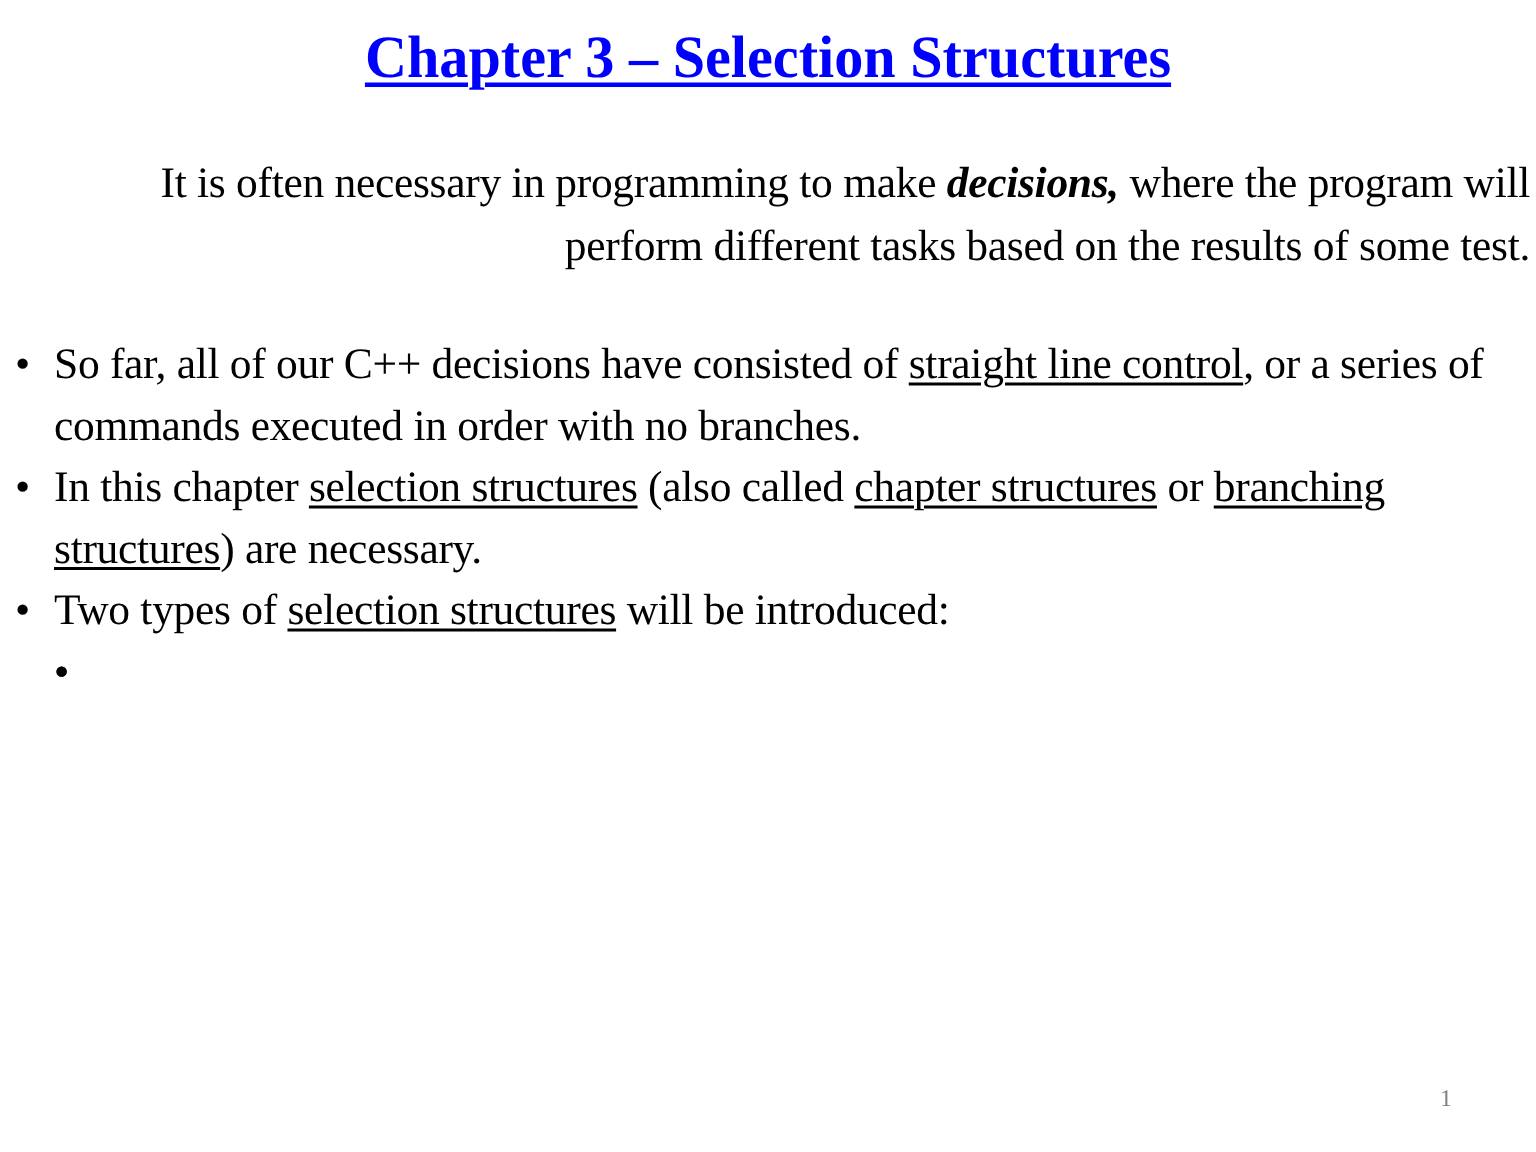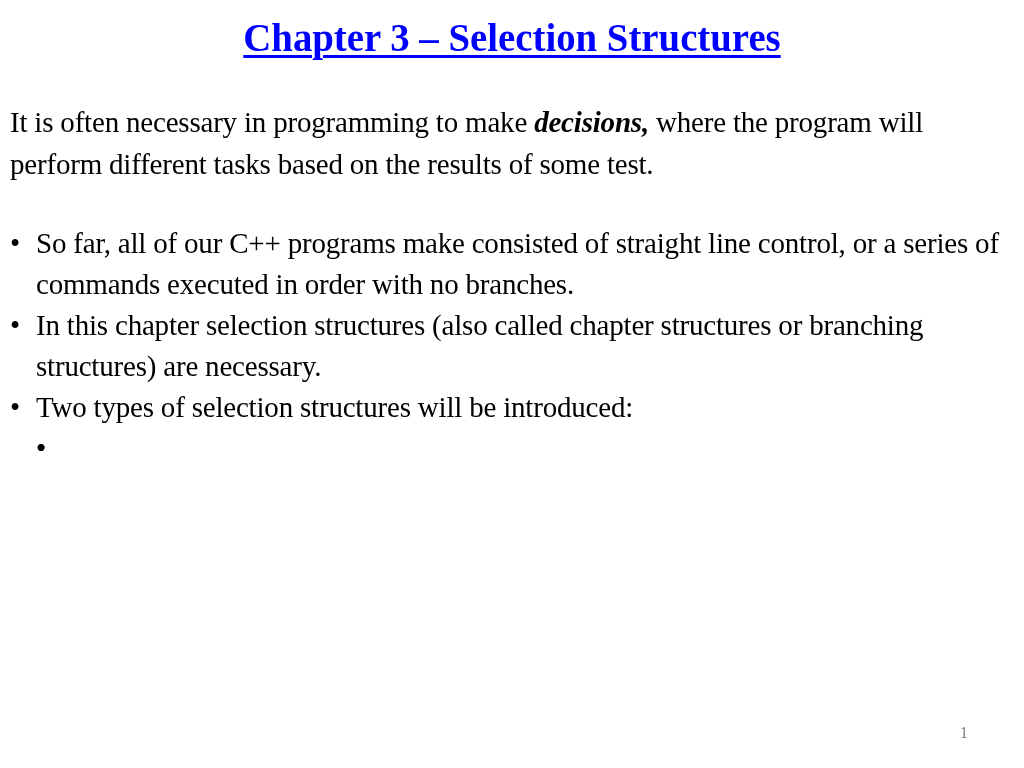--- a/index.html
+++ b/index.html
@@ -74,45 +74,46 @@
     }
     .sub li {
       padding-left: 52px;
       position: relative;
     }
     .sub li .dot {
       position: absolute;
       left: 26px;
     }
     .u {
+      text-decoration: underline;
       text-decoration-thickness: 1.5px;
       text-underline-offset: 3px;
     }
     .page-num {
       position: absolute;
       right: 56px;
       top: 724px;
       font-size: 16px;
       color: #808080;
     }
   </style>
 </head>
 <body>
 
 <div>
   <div class="title">Chapter 3 – Selection Structures</div>
 
-  <p class="intro" style="margin:0;">
+  <p class="intro" style="margin:0;text-align:right;">
     <span>It is often necessary in programming to make </span><em>decisions,</em><span> where the program will perform different tasks based on the results of some test.</span>
   </p>
 
   <ul class="bullets">
     <li>
       <span class="dot">•</span>
-      <span>So far, all of our C++ programs make consisted of </span><span class="u">straight line control</span><span>, or a series of commands executed in order with no branches.</span>
+      <span>So far, all of our C++ decisions have consisted of </span><span class="u">straight line control</span><span>, or a series of commands executed in order with no branches.</span>
     </li>
     <li>
       <span class="dot">•</span>
       <span>In this chapter </span><span class="u">selection structures</span><span> (also called </span><span class="u">chapter structures</span><span> or </span><span class="u">branching structures</span><span>) are necessary.</span>
     </li>
     <li>
       <span class="dot">•</span>
       <span>Two types of </span><span class="u">selection structures</span><span> will be introduced:</span>
     </li>
   </ul>

